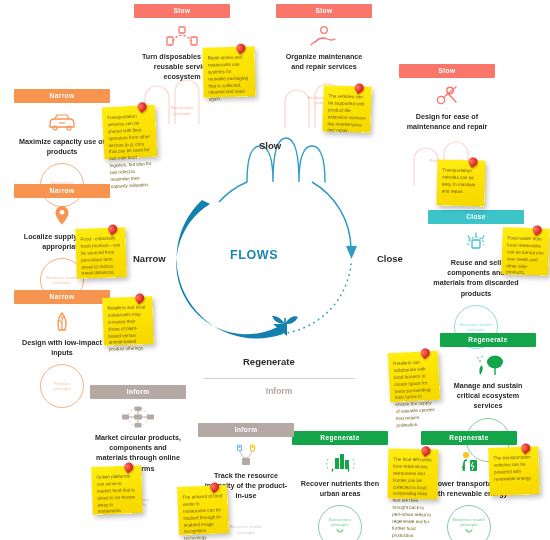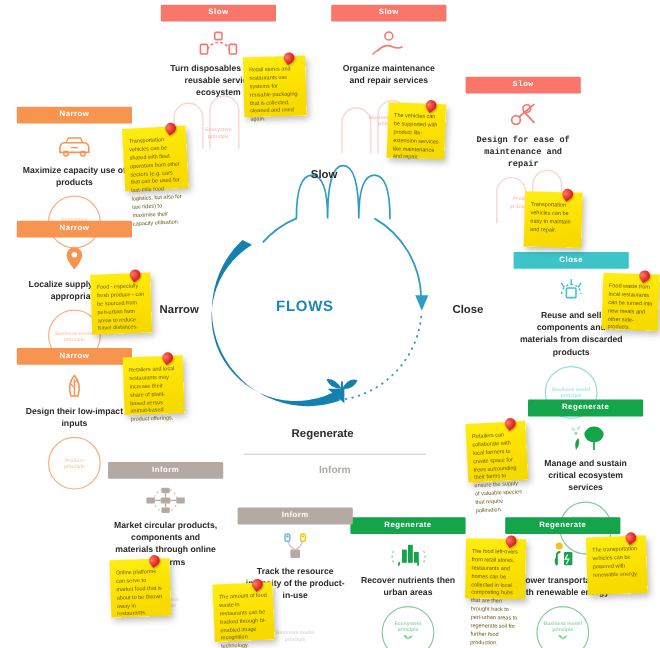--- a/index.html
+++ b/index.html
@@ -206,21 +206,21 @@
     </div>
     <div class="card-title">Organize maintenance and repair services</div>
     <div class="principle" style="border:none;">
       <div class="ptext">Business model principle</div>
     </div>
   </div>
   <svg class="motif" style="left:281px; top:82px;" width="82" height="48" viewBox="0 0 82 48">
     <path d="M4 46 V20 a12 12 0 0 1 24 0 V46 M34 46 V14 a12 12 0 0 1 24 0 V46" fill="none" stroke="#F8766A" stroke-width="1.2"></path>
   </svg>
 
-  <div class="card c-slow" style="left:388px; top:64px;font-family:Liberation Mono, monospace;">
+  <div class="card c-slow" style="left:399px; top:64px;">
     <span class="cat-pill">Slow</span>
     <div class="card-icon">
       <svg width="26" height="22" viewBox="0 0 26 22">
         <circle cx="7" cy="15" r="3.6" fill="none" stroke="#F8766A" stroke-width="1.4"></circle>
         <circle cx="16" cy="5.5" r="3.2" fill="none" stroke="#F8766A" stroke-width="1.4"></circle>
         <path d="M9.5 12.5 L22 2" fill="none" stroke="#F8766A" stroke-width="1.4" stroke-linecap="round"></path>
         <path d="M13.5 8 L22 17" fill="none" stroke="#F8766A" stroke-width="1.4" stroke-linecap="round"></path>
       </svg>
     </div>
     <div class="card-title">Design for ease of maintenance and repair</div>
@@ -265,21 +265,21 @@
 
   <div class="card c-narrow" style="left:14px; top:290px;">
     <span class="cat-pill">Narrow</span>
     <div class="card-icon">
       <svg width="20" height="24" viewBox="0 0 20 24">
         <path d="M7 20 q-3 -10 3 -17 q6 7 3 17 z" fill="none" stroke="#F79450" stroke-width="1.3"></path>
         <path d="M10 20 v-14" stroke="#F79450" stroke-width="1.1"></path>
         <path d="M10 9 l3 -3 M10 13 l-3 -3" stroke="#F79450" stroke-width="1"></path>
       </svg>
     </div>
-    <div class="card-title">Design their low-impact inputs</div>
+    <div class="card-title">Design with low-impact inputs</div>
     <div class="principle">
       <div class="ptext">Product principle</div>
     </div>
   </div>
 
   <div class="card c-close" style="left:428px; top:210px;">
     <span class="cat-pill">Close</span>
     <div class="card-icon">
       <svg width="30" height="22" viewBox="0 0 30 22">
         <rect x="11" y="9" width="8" height="8" rx="1" fill="none" stroke="#3CC4C9" stroke-width="1.3"></rect>

